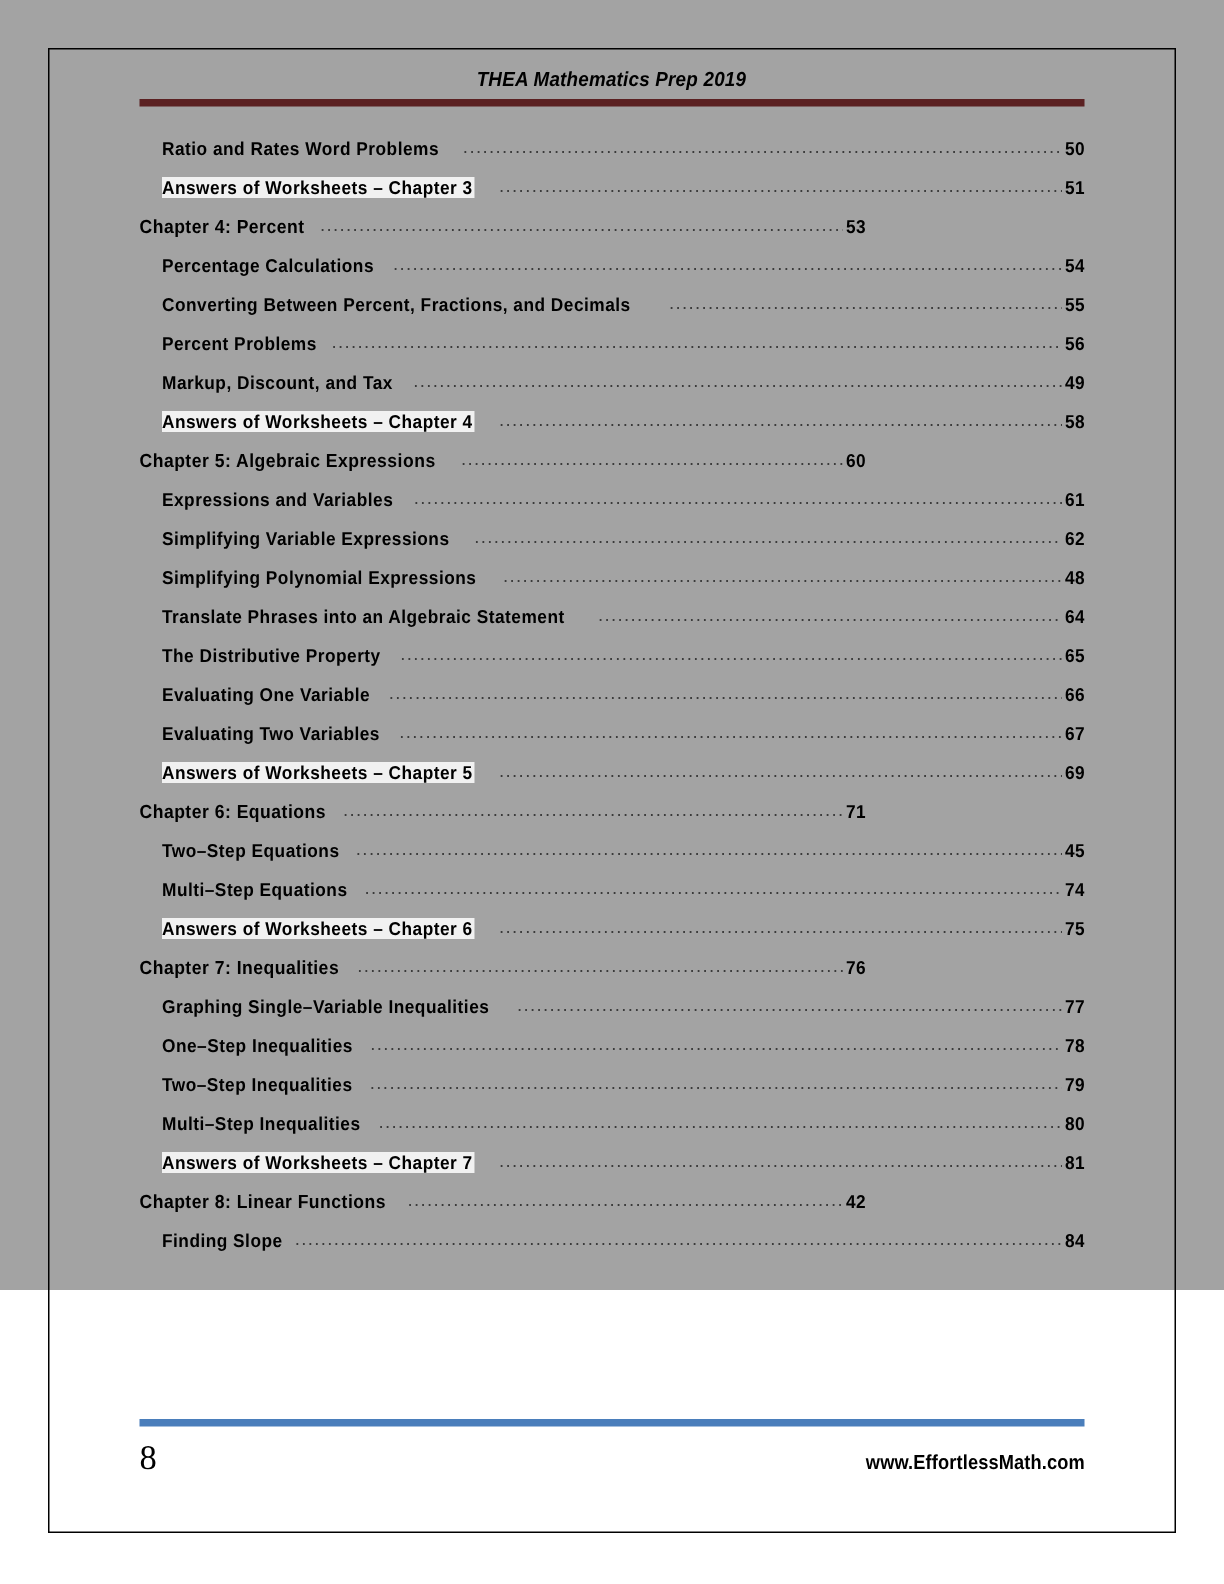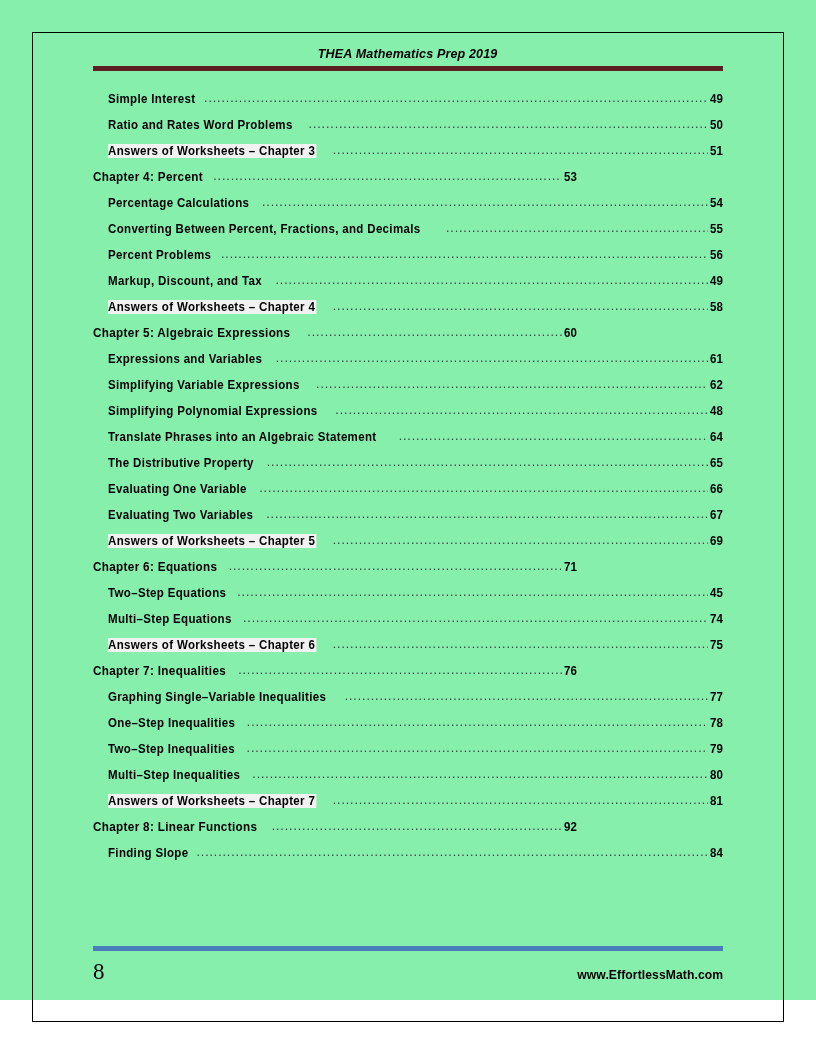--- a/index.html
+++ b/index.html
@@ -10,22 +10,22 @@
   body {
     width: 816px;
     height: 1056px;
     font-family: "Liberation Sans", sans-serif;
     -webkit-font-smoothing: none;
   }
 
   #page {
     position: relative;
     width: 816px;
-    height: 1000px;
-    background: #86efac;
+    height: 860px;
+    background: #a3a3a3;
     box-sizing: border-box;
   }
 
   
   #page-frame {
     position: absolute;
     left: 32px;
     top: 32px;
     width: 752px;
     height: 990px;
@@ -183,59 +183,54 @@
 
   <div id="content">
 
     <div class="page-header">
       <div class="title">THEA Mathematics Prep 2019</div>
       <div class="rule-maroon"></div>
     </div>
 
     <div class="toc" id="toc-list">
         <div class="toc-row level-section">
-          <span class="label">Simple Interest</span>
+          <span class="label">Ratio and Rates Word Problems</span>
+          <span class="leader"></span>
+          <span class="pagenum">50</span>
+        </div>
+        <div class="toc-row level-section highlight">
+          <span class="label">Answers of Worksheets – Chapter 3</span>
+          <span class="leader"></span>
+          <span class="pagenum">51</span>
+        </div>
+        <div class="toc-row level-chapter">
+          <span class="label">Chapter 4: Percent</span>
+          <span class="leader"></span>
+          <span class="pagenum">53</span>
+        </div>
+        <div class="toc-row level-section">
+          <span class="label">Percentage Calculations</span>
+          <span class="leader"></span>
+          <span class="pagenum">54</span>
+        </div>
+        <div class="toc-row level-section">
+          <span class="label">Converting Between Percent, Fractions, and Decimals</span>
+          <span class="leader"></span>
+          <span class="pagenum">55</span>
+        </div>
+        <div class="toc-row level-section">
+          <span class="label">Percent Problems</span>
+          <span class="leader"></span>
+          <span class="pagenum">56</span>
+        </div>
+        <div class="toc-row level-section">
+          <span class="label">Markup, Discount, and Tax</span>
           <span class="leader"></span>
           <span class="pagenum">49</span>
         </div>
-        <div class="toc-row level-section">
-          <span class="label">Ratio and Rates Word Problems</span>
-          <span class="leader"></span>
-          <span class="pagenum">50</span>
-        </div>
-        <div class="toc-row level-section highlight">
-          <span class="label">Answers of Worksheets – Chapter 3</span>
-          <span class="leader"></span>
-          <span class="pagenum">51</span>
-        </div>
-        <div class="toc-row level-chapter">
-          <span class="label">Chapter 4: Percent</span>
-          <span class="leader"></span>
-          <span class="pagenum">53</span>
-        </div>
-        <div class="toc-row level-section">
-          <span class="label">Percentage Calculations</span>
-          <span class="leader"></span>
-          <span class="pagenum">54</span>
-        </div>
-        <div class="toc-row level-section">
-          <span class="label">Converting Between Percent, Fractions, and Decimals</span>
-          <span class="leader"></span>
-          <span class="pagenum">55</span>
-        </div>
-        <div class="toc-row level-section">
-          <span class="label">Percent Problems</span>
-          <span class="leader"></span>
-          <span class="pagenum">56</span>
-        </div>
-        <div class="toc-row level-section">
-          <span class="label">Markup, Discount, and Tax</span>
-          <span class="leader"></span>
-          <span class="pagenum">49</span>
-        </div>
         <div class="toc-row level-section highlight">
           <span class="label">Answers of Worksheets – Chapter 4</span>
           <span class="leader"></span>
           <span class="pagenum">58</span>
         </div>
         <div class="toc-row level-chapter">
           <span class="label">Chapter 5: Algebraic Expressions</span>
           <span class="leader"></span>
           <span class="pagenum">60</span>
         </div>
@@ -325,21 +320,21 @@
           <span class="pagenum">80</span>
         </div>
         <div class="toc-row level-section highlight">
           <span class="label">Answers of Worksheets – Chapter 7</span>
           <span class="leader"></span>
           <span class="pagenum">81</span>
         </div>
         <div class="toc-row level-chapter">
           <span class="label">Chapter 8: Linear Functions</span>
           <span class="leader"></span>
-          <span class="pagenum">92</span>
+          <span class="pagenum">42</span>
         </div>
         <div class="toc-row level-section">
           <span class="label">Finding Slope</span>
           <span class="leader"></span>
           <span class="pagenum">84</span>
         </div>
       </div>
 
   </div>
 

